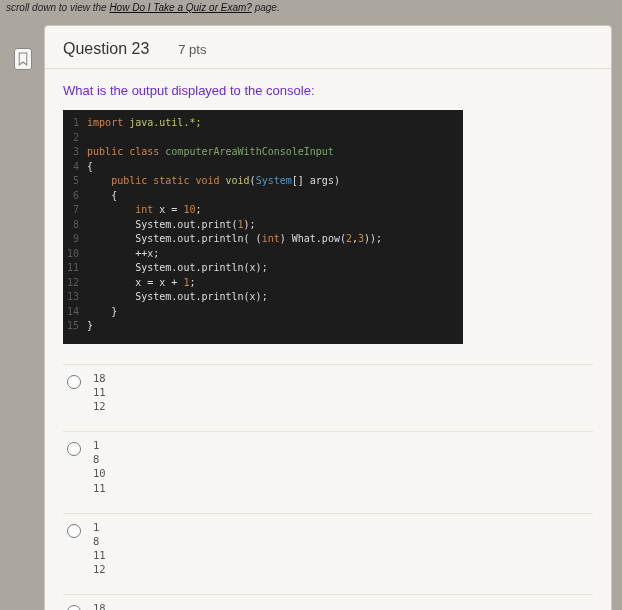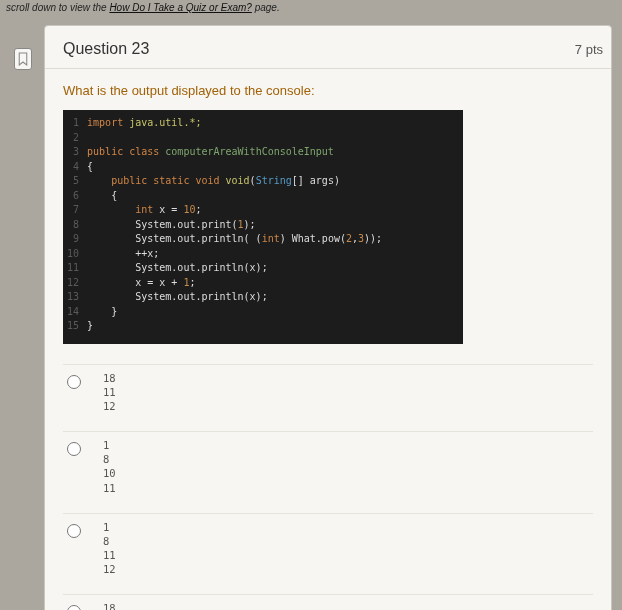--- a/index.html
+++ b/index.html
@@ -37,29 +37,30 @@
   .flag svg { width: 12px; height: 14px; fill: none; stroke: #888; stroke-width: 1.4; }
   .card {
     background: #f7f6f2;
     border: 1px solid #c9c6be;
     border-radius: 4px;
     min-height: 548px;
     padding: 0;
   }
   .card-header {
     display: flex;
-    justify-content: space-between;
+    justify-content: flex-start;
     align-items: center;
     padding: 14px 8px 10px 18px;
+    gap: 29px;
   }
   .q-title { font-size: 16px; color: #333; }
   .pts { font-size: 13px; color: #555; }
   .divider { border-top: 1px solid #dedbd2; margin: 0; }
   .q-body { padding: 14px 18px 18px 18px; }
-  .q-prompt { font-size: 13px; color: #a16207; margin-bottom: 12px; }
+  .q-prompt { font-size: 13px; color: #6d28d9; margin-bottom: 12px; }
   .code-block {
     background: #1c1c1c;
     color: #ddd;
     font-family: Menlo, Consolas, monospace;
     font-size: 10px;
     line-height: 1.45;
     padding: 6px 8px 10px 4px;
     width: 400px;
     margin-bottom: 20px;
     white-space: pre;
@@ -75,21 +76,21 @@
   .code-lines { flex: 1; }
   .kw-orange { color: #d08646; }
   .kw-blue   { color: #5699c6; }
   .kw-yellow { color: #c9c56a; }
   .kw-green  { color: #7ea66e; }
   .kw-lit    { color: #c78a4a; }
   .kw-white  { color: #ddd; }
   .choices { display: flex; flex-direction: column; gap: 12px; }
   .choice {
     display: flex;
-    gap: 22px;
+    gap: 12px;
     padding: 6px 4px;
     border-top: 1px solid #e6e3da;
   }
   .choice:first-child { border-top: 1px solid #e6e3da; }
   .radio {
     margin-top: 4px;
     width: 14px; height: 14px;
     accent-color: #666;
     cursor: pointer;
   }
@@ -139,21 +140,21 @@
 10
 11
 12
 13
 14
 15</div>
         <div class="code-lines"><span class="kw-orange">import</span><span class="kw-yellow"> java.util.*;</span>
 
 <span class="kw-orange">public class</span><span class="kw-green"> computerAreaWithConsoleInput</span>
 <span class="kw-white">{</span>
-<span class="kw-orange">    public static void</span><span class="kw-yellow"> void</span><span class="kw-white">(</span><span class="kw-blue">String</span><span class="kw-white">[] args)</span>
+<span class="kw-orange">    public static void</span><span class="kw-yellow"> void</span><span class="kw-white">(</span><span class="kw-blue">System</span><span class="kw-white">[] args)</span>
 <span class="kw-white">    {</span>
 <span class="kw-orange">        int</span><span class="kw-white"> x = </span><span class="kw-lit">10</span><span class="kw-white">;</span>
 <span class="kw-white">        System.out.print(</span><span class="kw-lit">1</span><span class="kw-white">);</span>
 <span class="kw-white">        System.out.println( (</span><span class="kw-orange">int</span><span class="kw-white">) What.pow(</span><span class="kw-lit">2</span><span class="kw-white">,</span><span class="kw-lit">3</span><span class="kw-white">));</span>
 <span class="kw-white">        ++x;</span>
 <span class="kw-white">        System.out.println(x);</span>
 <span class="kw-white">        x = x + </span><span class="kw-lit">1</span><span class="kw-white">;</span>
 <span class="kw-white">        System.out.println(x);</span>
 <span class="kw-white">    }</span>
 <span class="kw-white">}</span></div>

